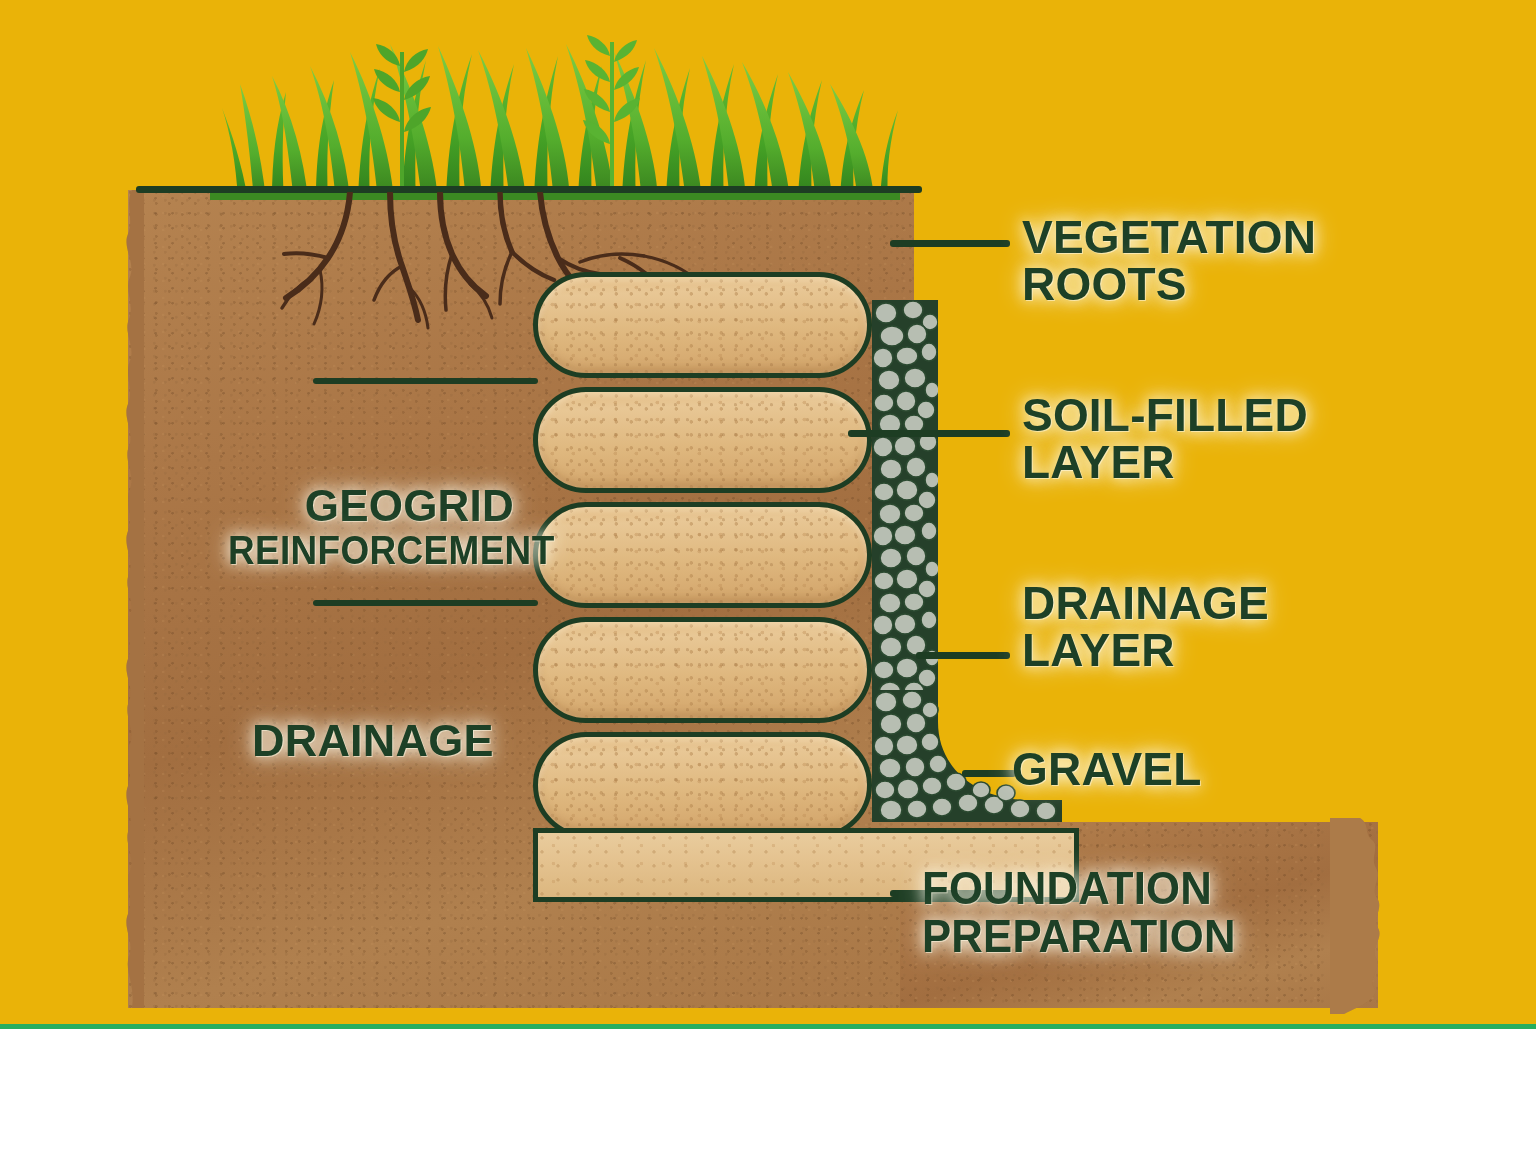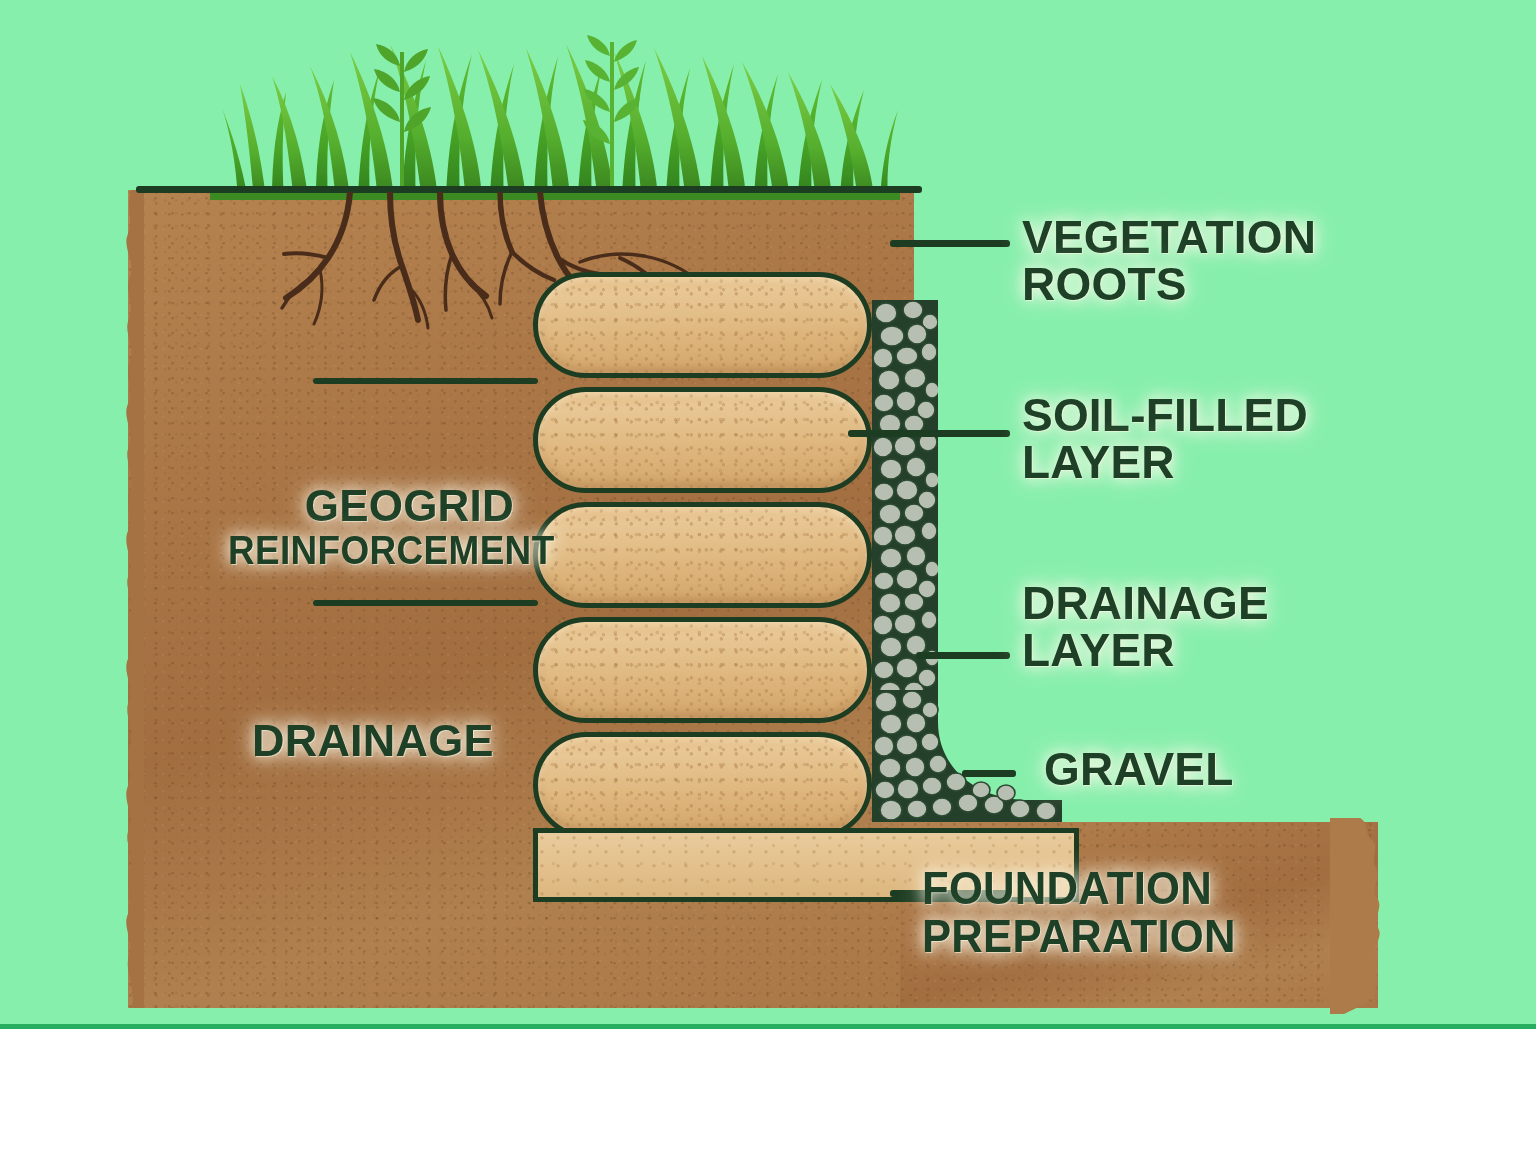--- a/index.html
+++ b/index.html
@@ -1,17 +1,17 @@
 <!DOCTYPE html>
 <html><head>
 <meta charset="utf-8">
 <style>
   html,body{margin:0;padding:0;background:#ffffff;}
   body{width:1536px;height:1154px;font-family:"Liberation Sans",sans-serif;overflow:hidden;}
-  #page{position:relative;width:1536px;height:1154px;background:#86efac;}
+  #page{position:relative;width:1536px;height:1154px;background:#eab308;}
 
   
   #stage{position:absolute;left:0;top:0;width:1536px;height:1014px;}
 
   
   .soil-block{
     position:absolute;
     background:
       radial-gradient(circle at 18% 22%, rgba(120,78,40,.30) 0 1.2px, transparent 1.6px),
       radial-gradient(circle at 62% 55%, rgba(90,58,28,.26) 0 1.1px, transparent 1.5px),
@@ -91,21 +91,21 @@
   .label{
     position:absolute;color:#1d4026;font-weight:700;line-height:1.03;
     letter-spacing:.2px;
     text-shadow:0 0 14px rgba(255,252,235,.95),0 0 26px rgba(255,252,235,.85),
                 1px 1px 0 rgba(255,250,225,.55);
     white-space:pre-line;
   }
   .lbl-veg{left:1022px;top:214px;font-size:46px;}
   .lbl-bags{left:1022px;top:392px;font-size:46px;}
   .lbl-drain{left:1022px;top:580px;font-size:46px;}
-  .lbl-grav{left:1044px;top:746px;font-size:46px;}
+  .lbl-grav{left:1012px;top:746px;font-size:46px;}
   .lbl-found{left:922px;top:864px;font-size:47px;font-stretch:condensed;
              transform:scaleX(.93);transform-origin:left top;}
   .lbl-geo{left:228px;top:438px;font-size:44px;text-align:center;}
   .lbl-geo .l2{display:block;font-size:41px;transform:scaleX(.9);
                transform-origin:left top;letter-spacing:.4px;}
   .lbl-drain-left{left:252px;top:718px;font-size:45px;}
 
   
   #footer-rule{position:absolute;left:0;top:1024px;width:1536px;height:5px;background:#27ae5f;}
   #footer{position:absolute;left:0;top:1029px;width:1536px;height:125px;background:#fff;}

